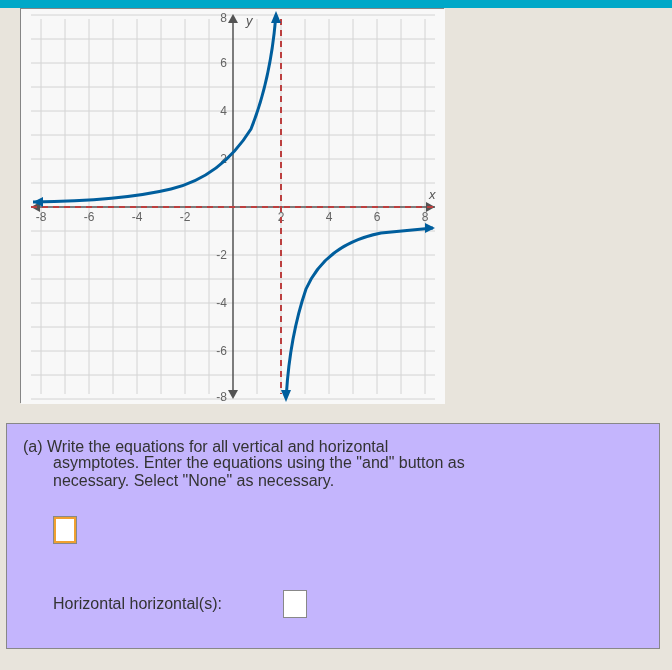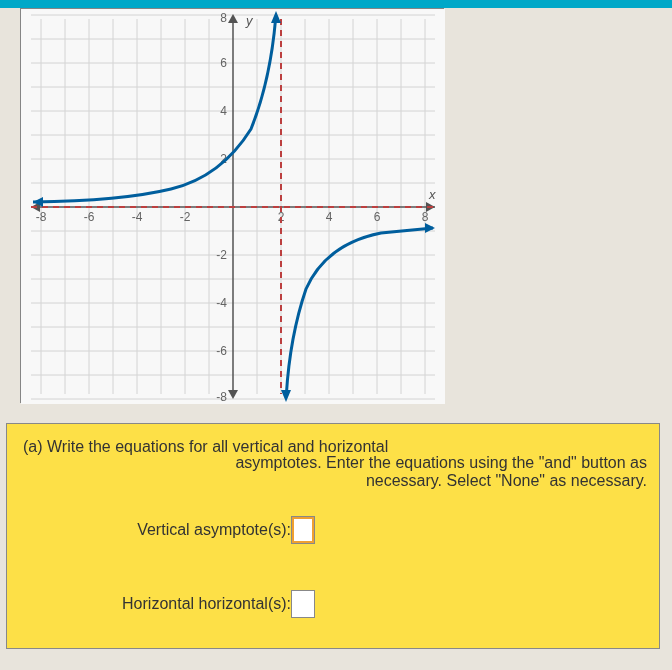--- a/index.html
+++ b/index.html
@@ -23,26 +23,26 @@
     background: #fdfdfd;
     margin: 0 20px 20px 20px;
     width: 424px;
     height: 395px;
     position: relative;
     filter: blur(0.3px) brightness(0.98);
   }
   .question-box {
     margin: 0 12px 0 6px;
     border: 1px solid #888;
-    background: #fde047;
+    background: #c4b5fd;
     padding: 14px 12px 30px 16px;
   }
   .q-label { display: inline; }
   .q-text { display: inline; }
-  .q-body { margin-left: 38px; margin-top:-2px;text-align:right;}
+  .q-body { margin-left: 30px; margin-top:-2px;}
   .row {
     display: flex;
     align-items: center;
     margin-top: 28px;
   }
   .row .label { width: 230px; }
   .input-box {
     width: 24px;
     height: 28px;
     background: #fff;
@@ -158,21 +158,20 @@
   <div>
     <span class="q-label">(a)</span>
     <span class="q-text">Write the equations for all vertical and horizontal</span>
     <div class="q-body">
       <div>asymptotes. Enter the equations using the "and" button as</div>
       <div>necessary. Select "None" as necessary.</div>
     </div>
   </div>
   <div class="q-body">
     <div class="row">
-      <span class="label">Vertical asymptote(s):</span>
       <span class="input-box active"></span>
     </div>
     <div class="row" style="margin-top:46px">
       <span class="label">Horizontal horizontal(s):</span>
       <span class="input-box"></span>
     </div>
   </div>
 </div>
 
 </body></html>

